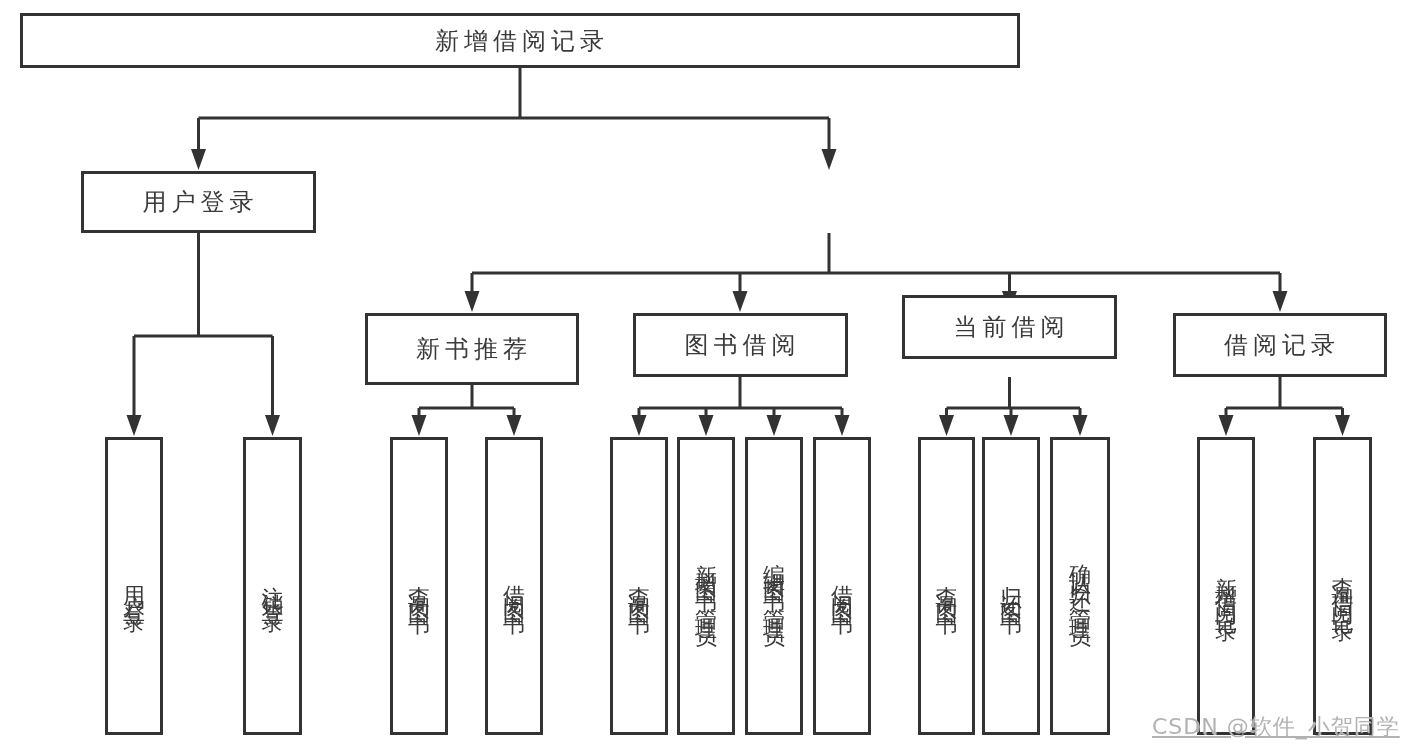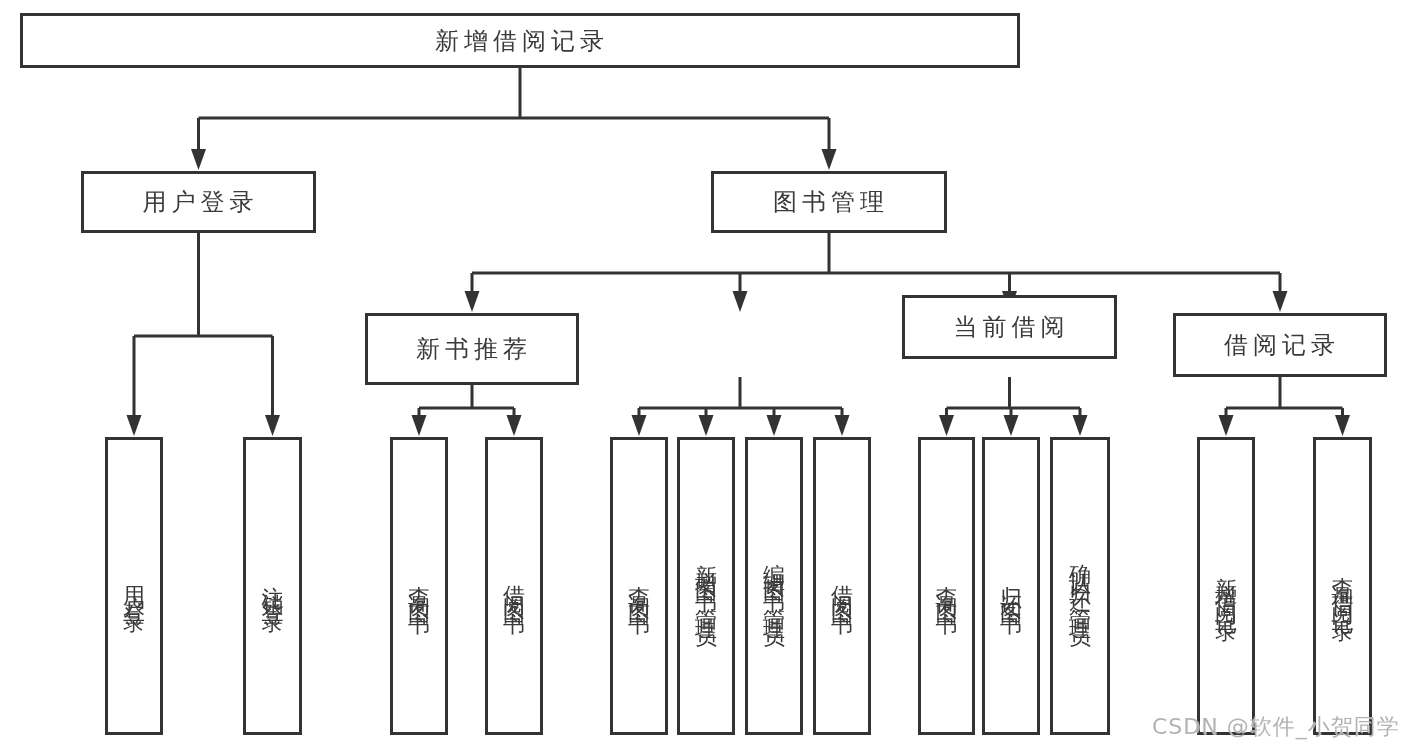--- a/index.html
+++ b/index.html
@@ -50,20 +50,21 @@
   .watermark {
     position: absolute;
     left: 1152px;
     top: 712px;
     font-size: 22px;
     color: #b2b2b2;
     letter-spacing: 1px;
     white-space: nowrap;
     z-index: 5;
     text-shadow: 1px 1px 0 rgba(255,255,255,0.6);
+    text-decoration: underline;
   }
 </style>
 </head>
 <body>
 
 <div class="canvas">
 
   <svg class="connectors" viewBox="0 0 1405 747">
     <g stroke="#333333" stroke-width="3" fill="none">
 
@@ -104,26 +105,26 @@
     </g>
   </svg>
 
   <div class="node h-node" style="left:20px; top:13px; width:1000px; height:55px">
     <span>新增借阅记录</span>
   </div>
 
   <div class="node h-node" style="left:81px; top:171px; width:235px; height:62px">
     <span>用户登录</span>
   </div>
-  <div class="node h-node" style="left:711px; top:171px; width:236px; height:62px">
-    <span>图书管理</span>
-  </div>
 
   <div class="node h-node" style="left:365px; top:313px; width:214px; height:72px">
     <span>新书推荐</span>
+  </div>
+  <div class="node h-node" style="left:633px; top:313px; width:215px; height:64px">
+    <span>图书借阅</span>
   </div>
   <div class="node h-node" style="left:902px; top:295px; width:215px; height:64px">
     <span>当前借阅</span>
   </div>
   <div class="node h-node" style="left:1173px; top:313px; width:214px; height:64px">
     <span>借阅记录</span>
   </div>
 
   <div class="node v-node" style="left:105px; top:437px; width:58px; height:298px">
     <span class="v-text">用户登录</span>

